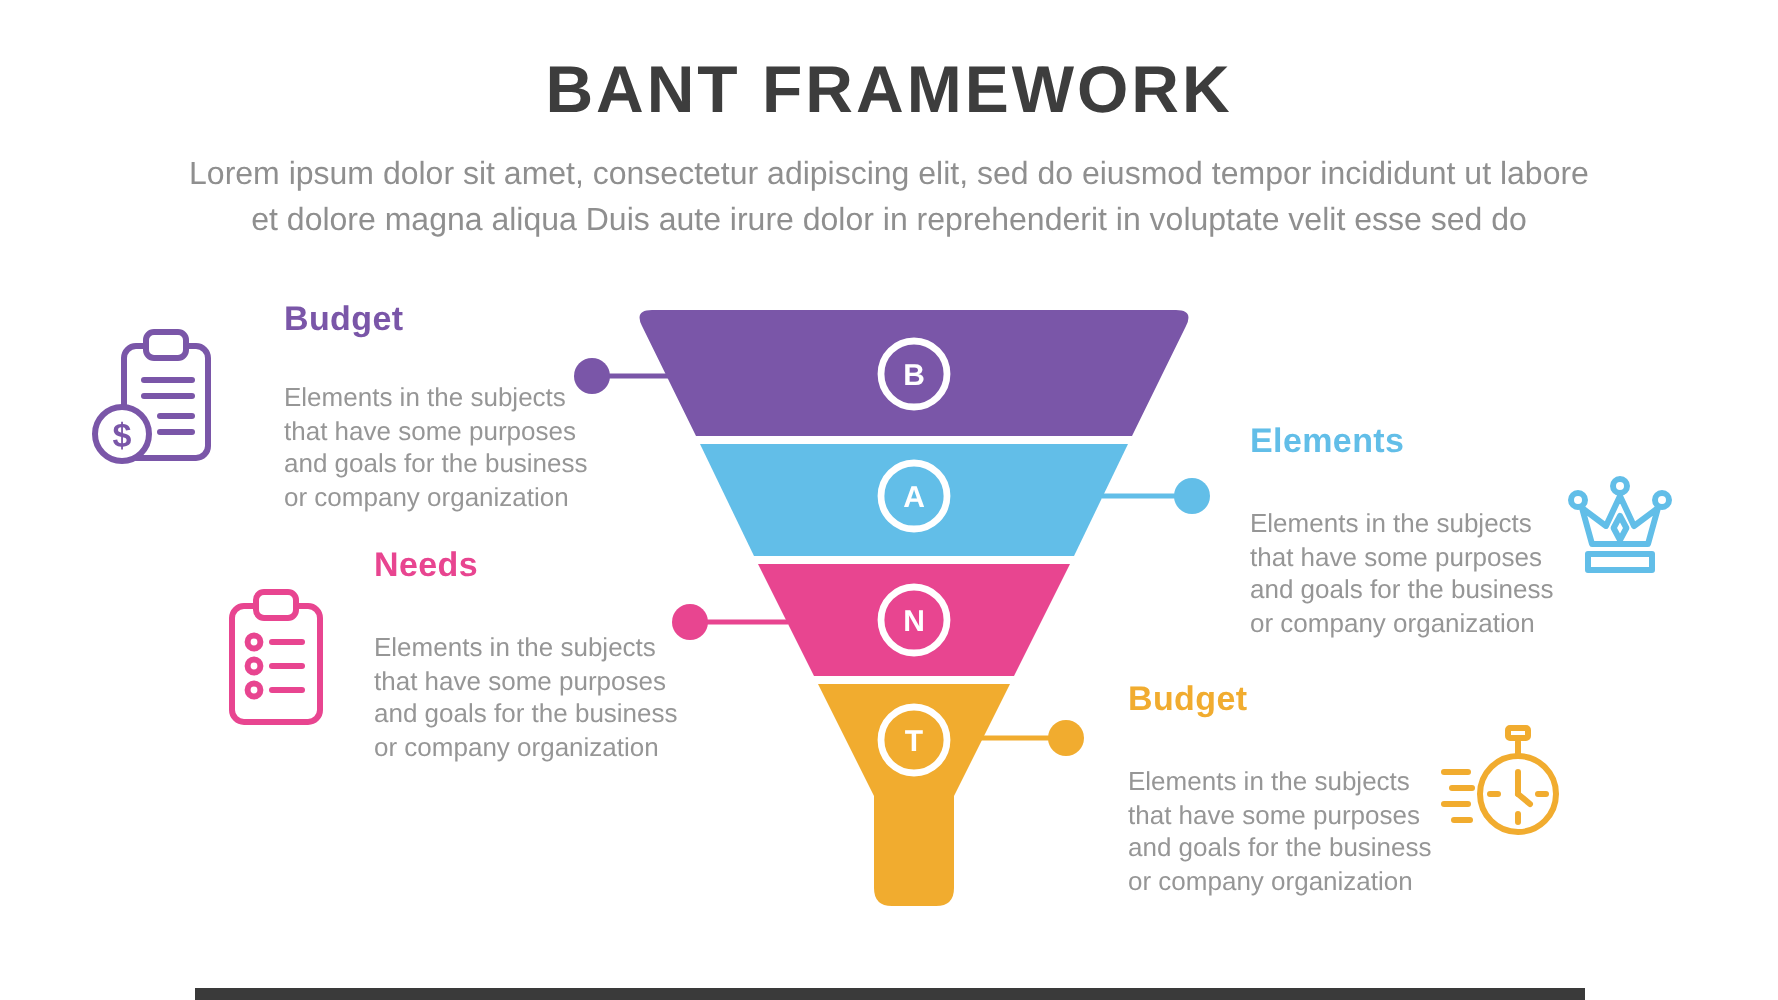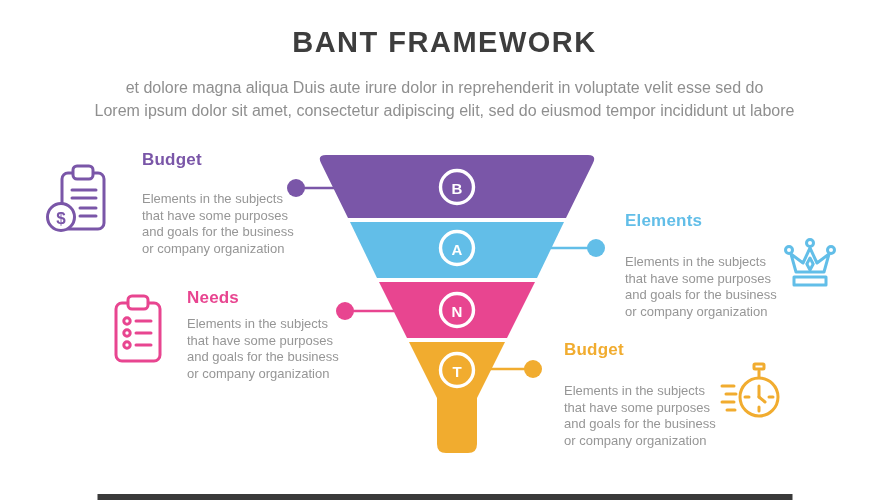--- a/index.html
+++ b/index.html
@@ -3,21 +3,21 @@
 <meta charset="utf-8">
 <style>
   * { margin:0; padding:0; box-sizing:border-box; }
   html,body { background:#fff; }
   .stage {
     position:relative; width:889px; height:500px; background:#ffffff;
     font-family:"Liberation Sans", sans-serif; overflow:hidden;
   }
   .page-title {
     position:absolute; top:26px; left:0; width:100%;
-    text-align:center; font-size:29px; font-weight:800;
+    text-align:center; font-size:33px; font-weight:800;
     color:#3d3d3d; letter-spacing:1.5px;
   }
   .subtitle {
     position:absolute; top:76px; left:0; width:100%;
     text-align:center; font-size:16px; line-height:23px; color:#8f8f8f;
   }
   .funnel-svg { position:absolute; left:0; top:0; }
   .funnel-letter {
     font-family:"Liberation Sans", sans-serif; font-weight:bold;
     font-size:15px; fill:#ffffff;
@@ -49,22 +49,22 @@
   }
 </style>
 </head>
 <body>
 
 <div class="stage">
 
   <div class="page-title">BANT FRAMEWORK</div>
 
   <div class="subtitle">
+    <div>Lorem ipsum dolor sit amet, consectetur adipiscing elit, sed do eiusmod tempor incididunt ut labore</div>
     <div>et dolore magna aliqua Duis aute irure dolor in reprehenderit in voluptate velit esse sed do</div>
-    <div>Lorem ipsum dolor sit amet, consectetur adipiscing elit, sed do eiusmod tempor incididunt ut labore</div>
   </div>
 
   <svg class="funnel-svg" width="889" height="500" viewBox="0 0 889 500">
 
     <g>
       <line x1="336" y1="188" x2="298" y2="188" stroke-width="2.6" stroke="#7a56a8"></line>
       <circle cx="296" cy="188" r="9" fill="#7a56a8"></circle>
     </g>
     <g>
       <line x1="551" y1="248" x2="594" y2="248" stroke-width="2.6" stroke="#62bee8"></line>
@@ -139,21 +139,21 @@
   <svg class="icon-svg s-pink" style="left:110px; top:293px;" width="56" height="72" viewBox="0 0 56 72">
     <rect x="6" y="10" width="44" height="58" rx="6"></rect>
     <rect class="fill-white" x="18" y="3" width="20" height="13" rx="4"></rect>
     <circle cx="17" cy="28" r="3.2"></circle>
     <line x1="26" y1="28" x2="41" y2="28"></line>
     <circle cx="17" cy="40" r="3.2"></circle>
     <line x1="26" y1="40" x2="41" y2="40"></line>
     <circle cx="17" cy="52" r="3.2"></circle>
     <line x1="26" y1="52" x2="41" y2="52"></line>
   </svg>
-  <div class="section-title t-pink" style="left:187px; top:288px;">Needs</div>
+  <div class="section-title t-pink" style="left:187px; top:273px;">Needs</div>
   <div class="section-desc" style="left:187px; top:304px;">
     <div>Elements in the subjects</div>
     <div>that have some purposes</div>
     <div>and goals for the  business</div>
     <div>or company organization</div>
   </div>
 
   <div class="section-title t-yellow" style="left:564px; top:340px;">Budget</div>
   <div class="section-desc" style="left:564px; top:371px;">
     <div>Elements in the subjects</div>

